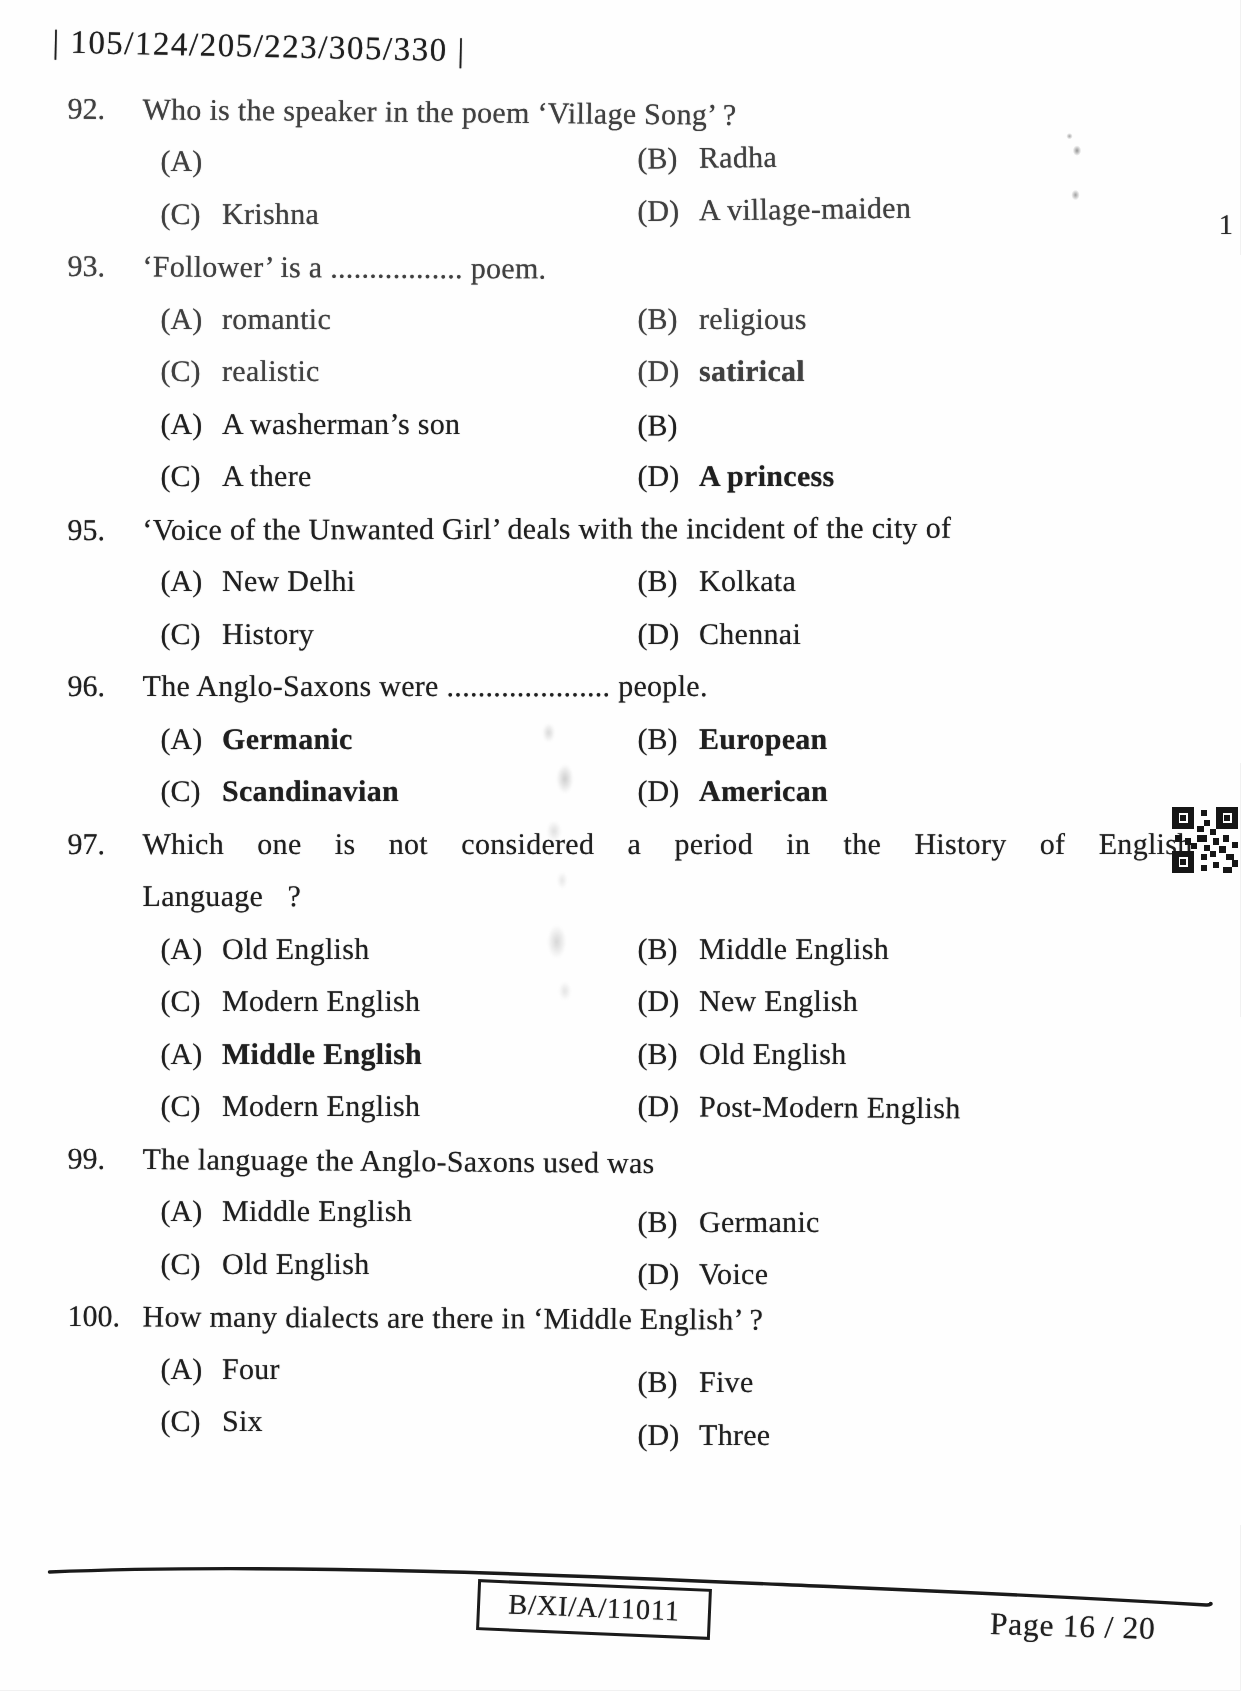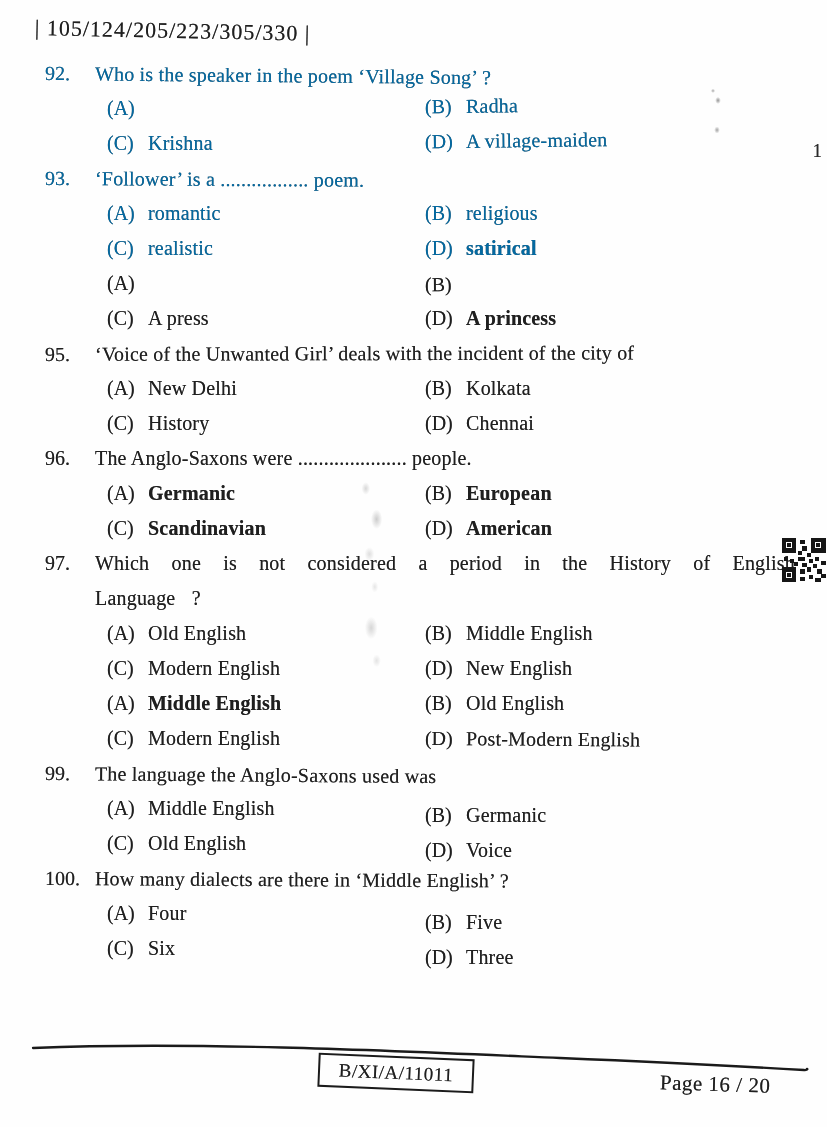--- a/index.html
+++ b/index.html
@@ -43,21 +43,21 @@
   .q94 .optB .opt-text,.q94 .optD .opt-text{font-weight:bold;}
   .q95 .q-row{transform:rotate(-.15deg);}
   .q96 .opt-text{font-weight:bold;}
   .q97 .q-text{text-align:justify;max-width:700px;word-spacing:11px;}
   .q98 .optA .opt-text{font-weight:bold;}
   .q98 .optD{transform:rotate(.4deg);transform-origin:left center;}
   .q99 .q-row{transform:rotate(.45deg);transform-origin:left center;}
   .q99 .optB,.q99 .optD{transform:translateY(7px);}
   .q100 .q-row{transform:rotate(.3deg);transform-origin:left center;}
   .q100 .optB,.q100 .optD{transform:translateY(9px);}
-  .q92,.q93{color:#0369a1;font-family:Liberation Serif, serif;}
+  .q92,.q93{color:#404040;font-family:Liberation Serif, serif;}
   
   .footer-line{position:absolute;left:0;top:1030px;pointer-events:none;}
   .paper-code-box{
     position:absolute;left:318px;top:1056px;width:152px;height:30px;
     border:2.5px solid #1b1b1b;
     display:flex;align-items:center;justify-content:center;
     font-size:19px;letter-spacing:.5px;
     transform:rotate(2.4deg);
     background:#fefefe;
   }
@@ -149,27 +149,28 @@
         <span class="opt-label">(D)</span>
         <span class="opt-text">satirical</span>
       </div>
     </div>
   </section>
 
   <section class="q q94">
     <div class="opts">
       <div class="opt optA txt">
         <span class="opt-label">(A)</span>
-      </div>
-      <div class="opt optB txt">
-        <span class="opt-label">(B)</span>
-      </div>
-      <div class="opt optC txt">
-        <span class="opt-label">(C)</span>
-        <span class="opt-text">A press</span>
+        <span class="opt-text">A washerman’s son</span>
+      </div>
+      <div class="opt optB txt">
+        <span class="opt-label">(B)</span>
+      </div>
+      <div class="opt optC txt">
+        <span class="opt-label">(C)</span>
+        <span class="opt-text">A there</span>
       </div>
       <div class="opt optD txt">
         <span class="opt-label">(D)</span>
         <span class="opt-text">A princess</span>
       </div>
     </div>
   </section>
 
   <section class="q q95">
     <div class="q-row txt">

